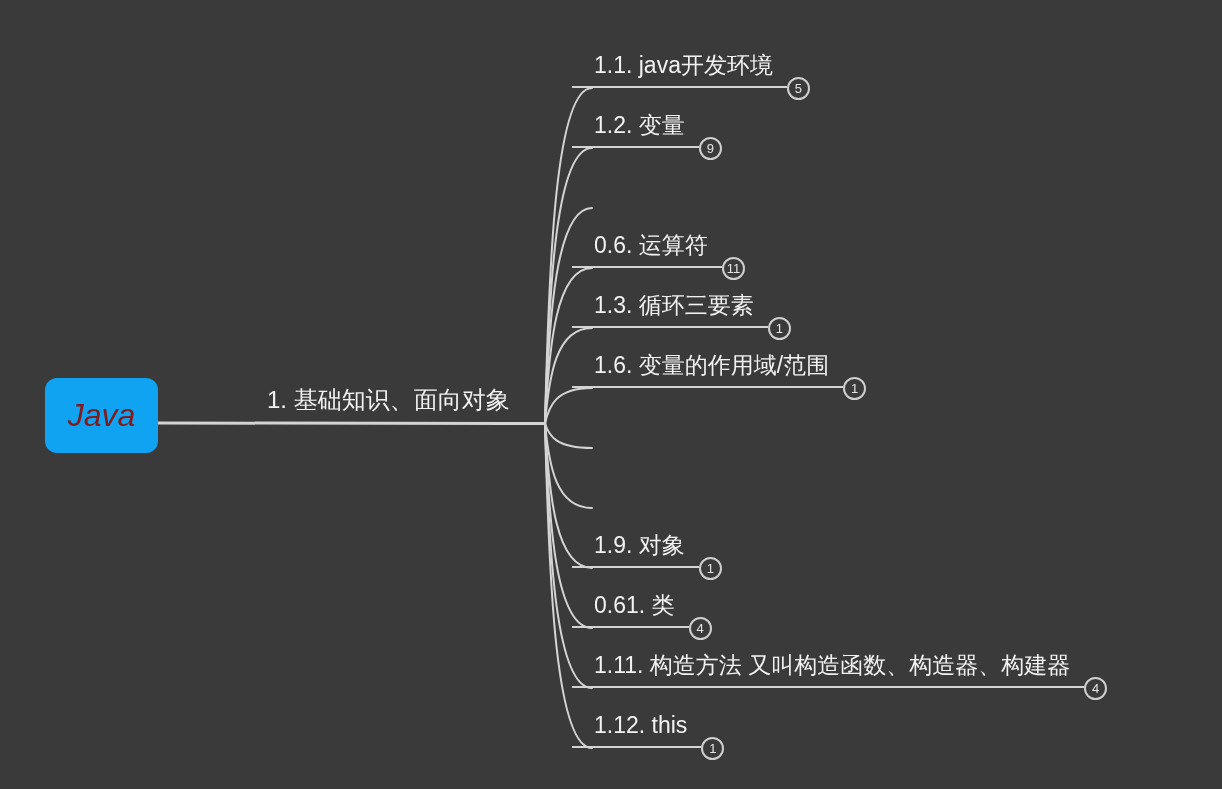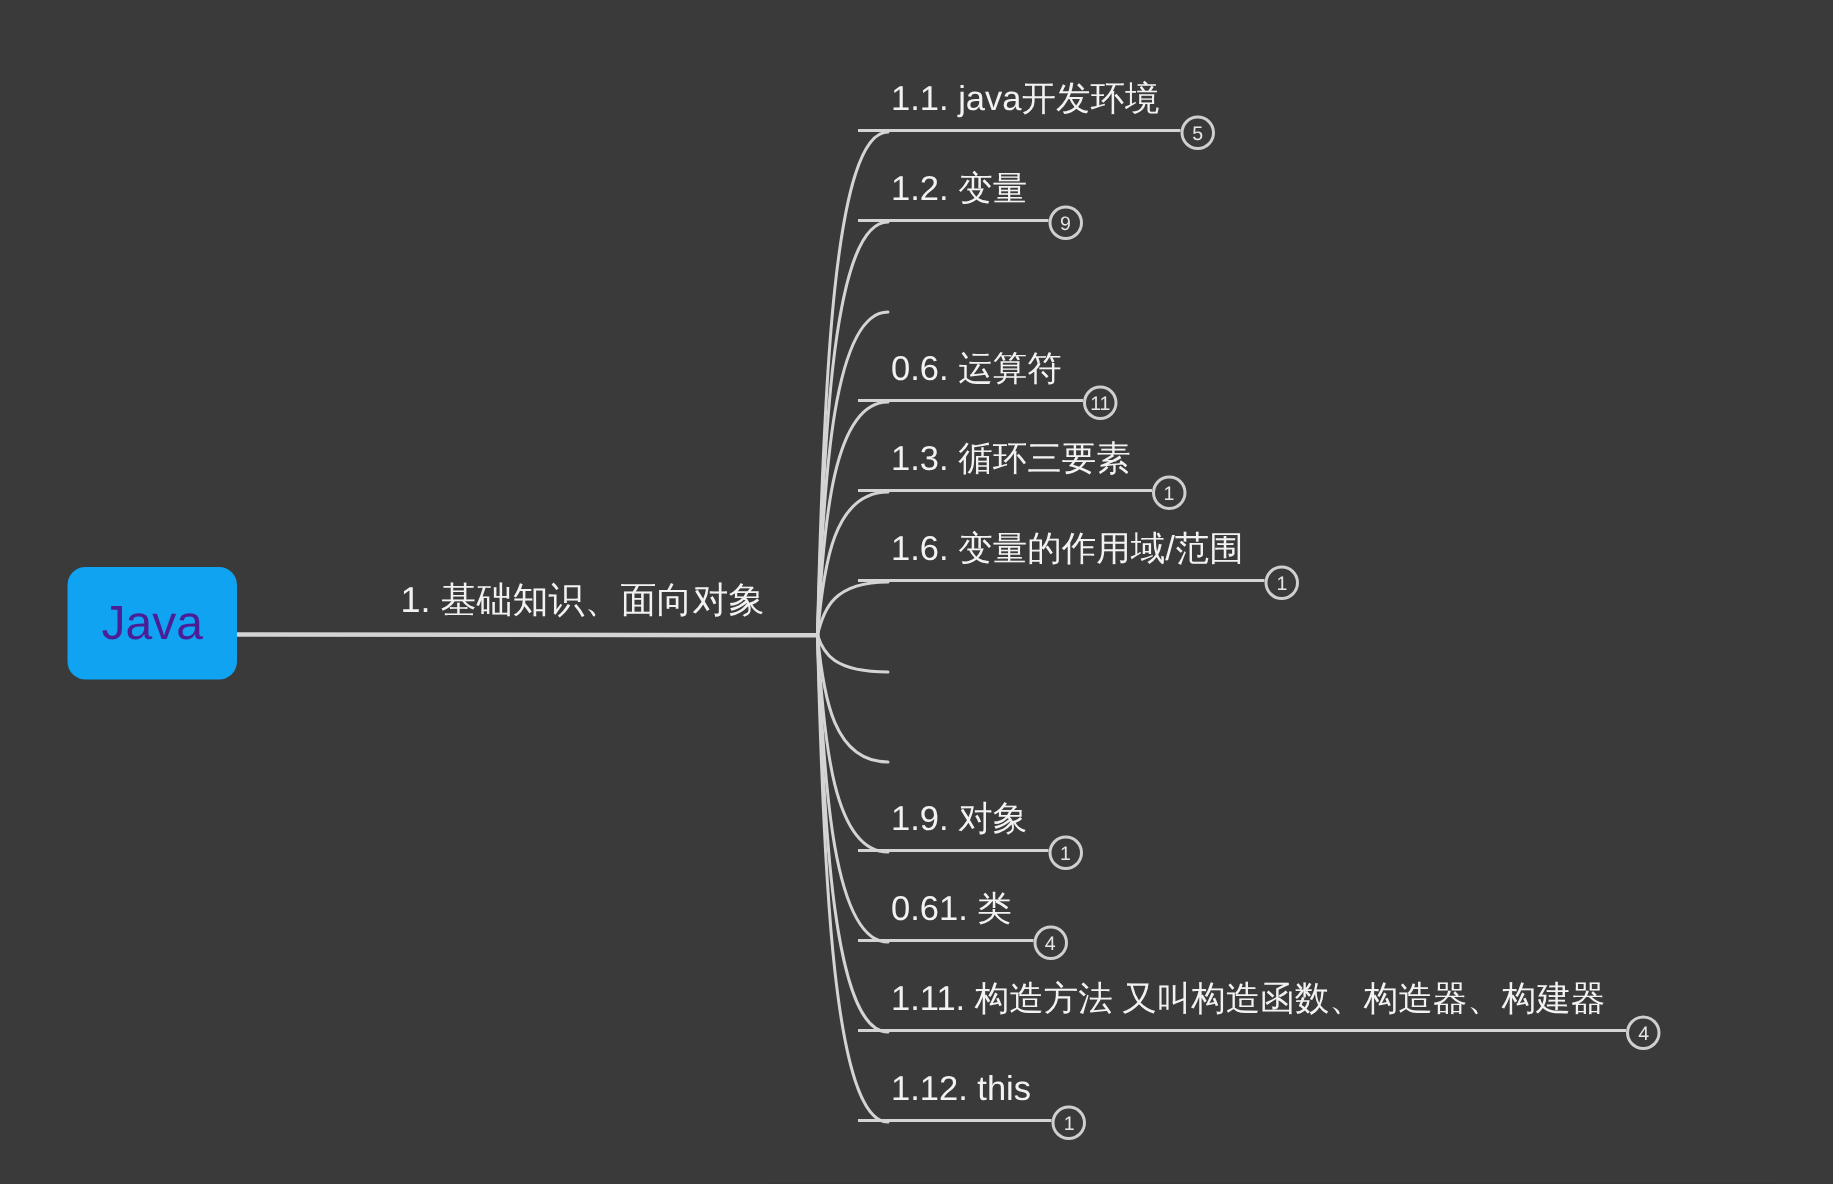--- a/index.html
+++ b/index.html
@@ -27,23 +27,24 @@
     position: absolute;
     left: 45px;
     top: 378px;
     width: 113px;
     height: 75px;
     border-radius: 12px;
     background: #0fa3f2;
     display: flex;
     align-items: center;
     justify-content: center;
-    color: #4c1d95;
+    color: #7f1d1d;
     font-size: 32px;
     cursor: default;
+    font-style: italic;
   }
   .branch-label {
     position: absolute;
     left: 267px;
     top: 384px;
     font-size: 24px;
     color: #f2f2f2;
     white-space: nowrap;
     cursor: default;
   }

